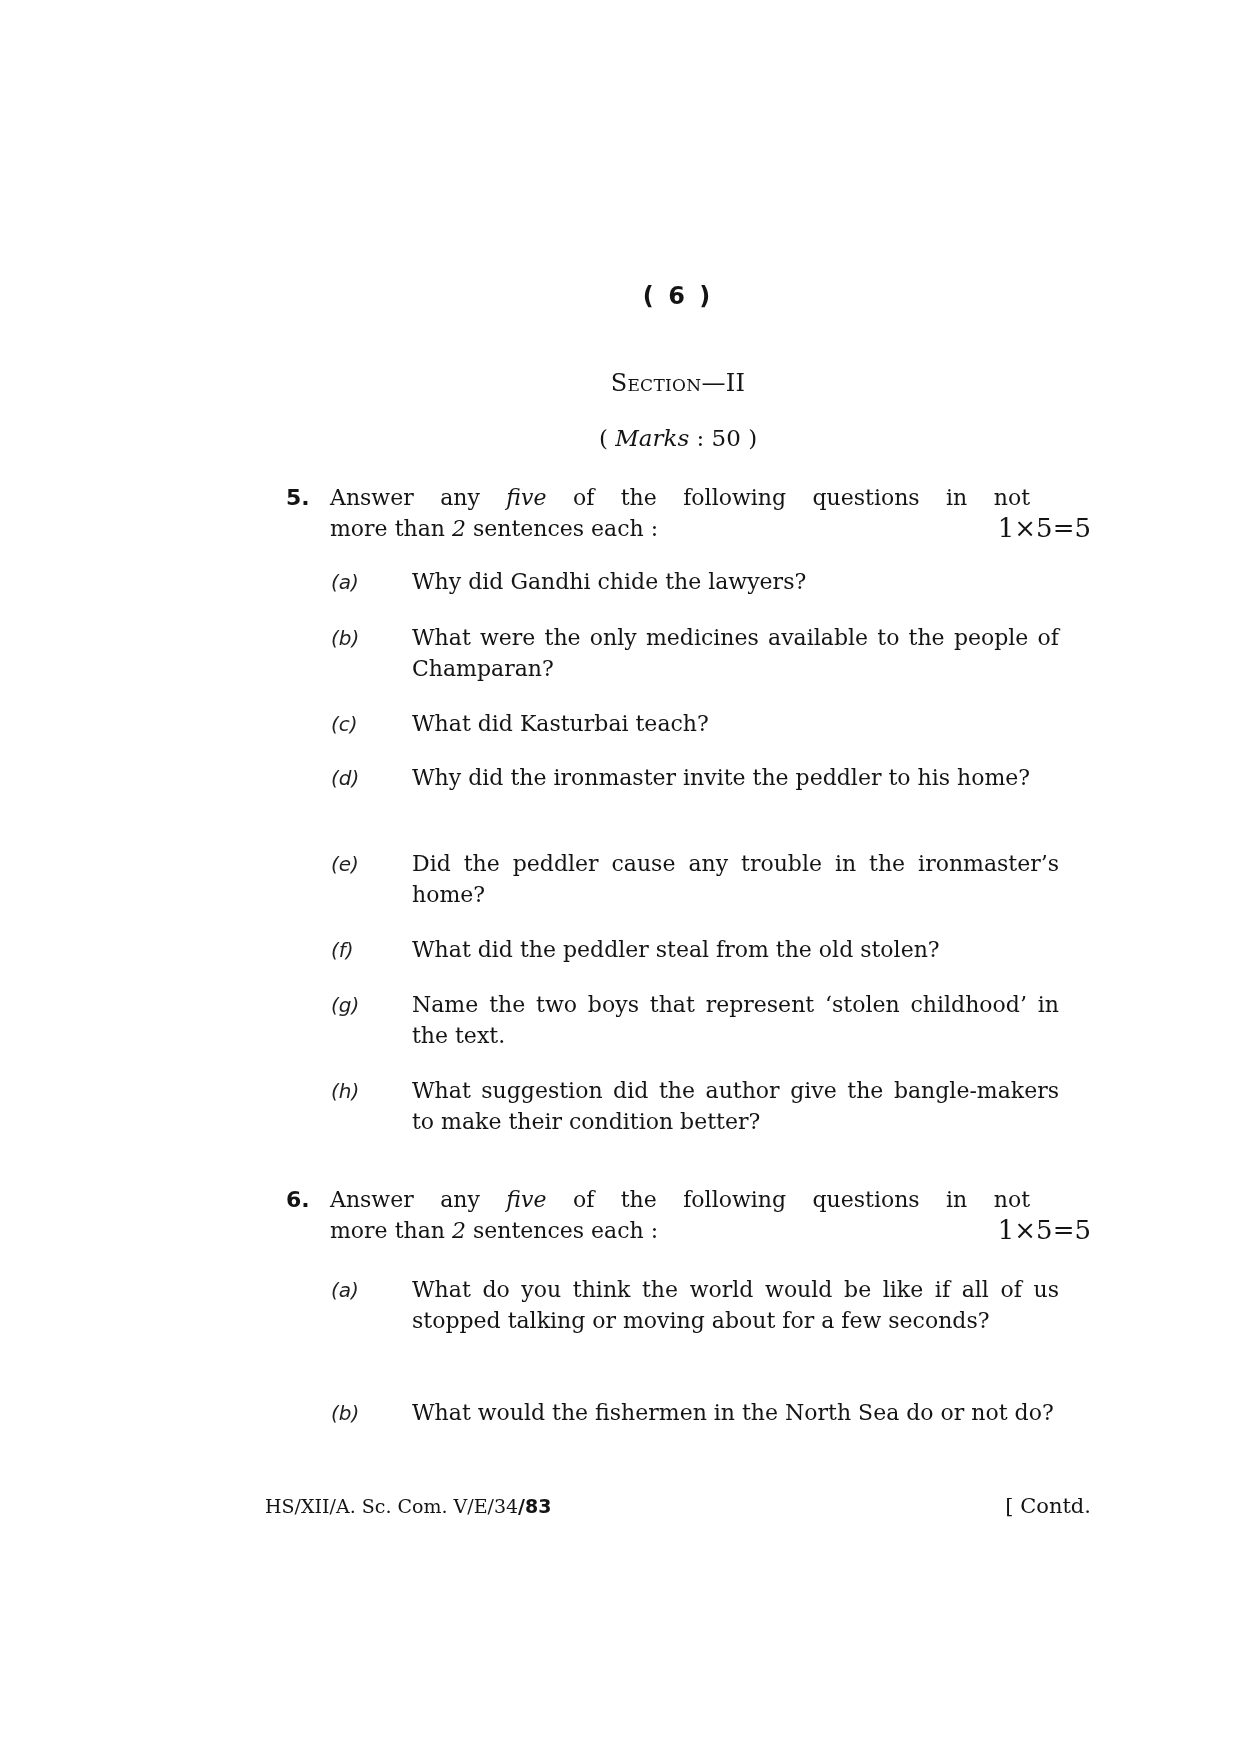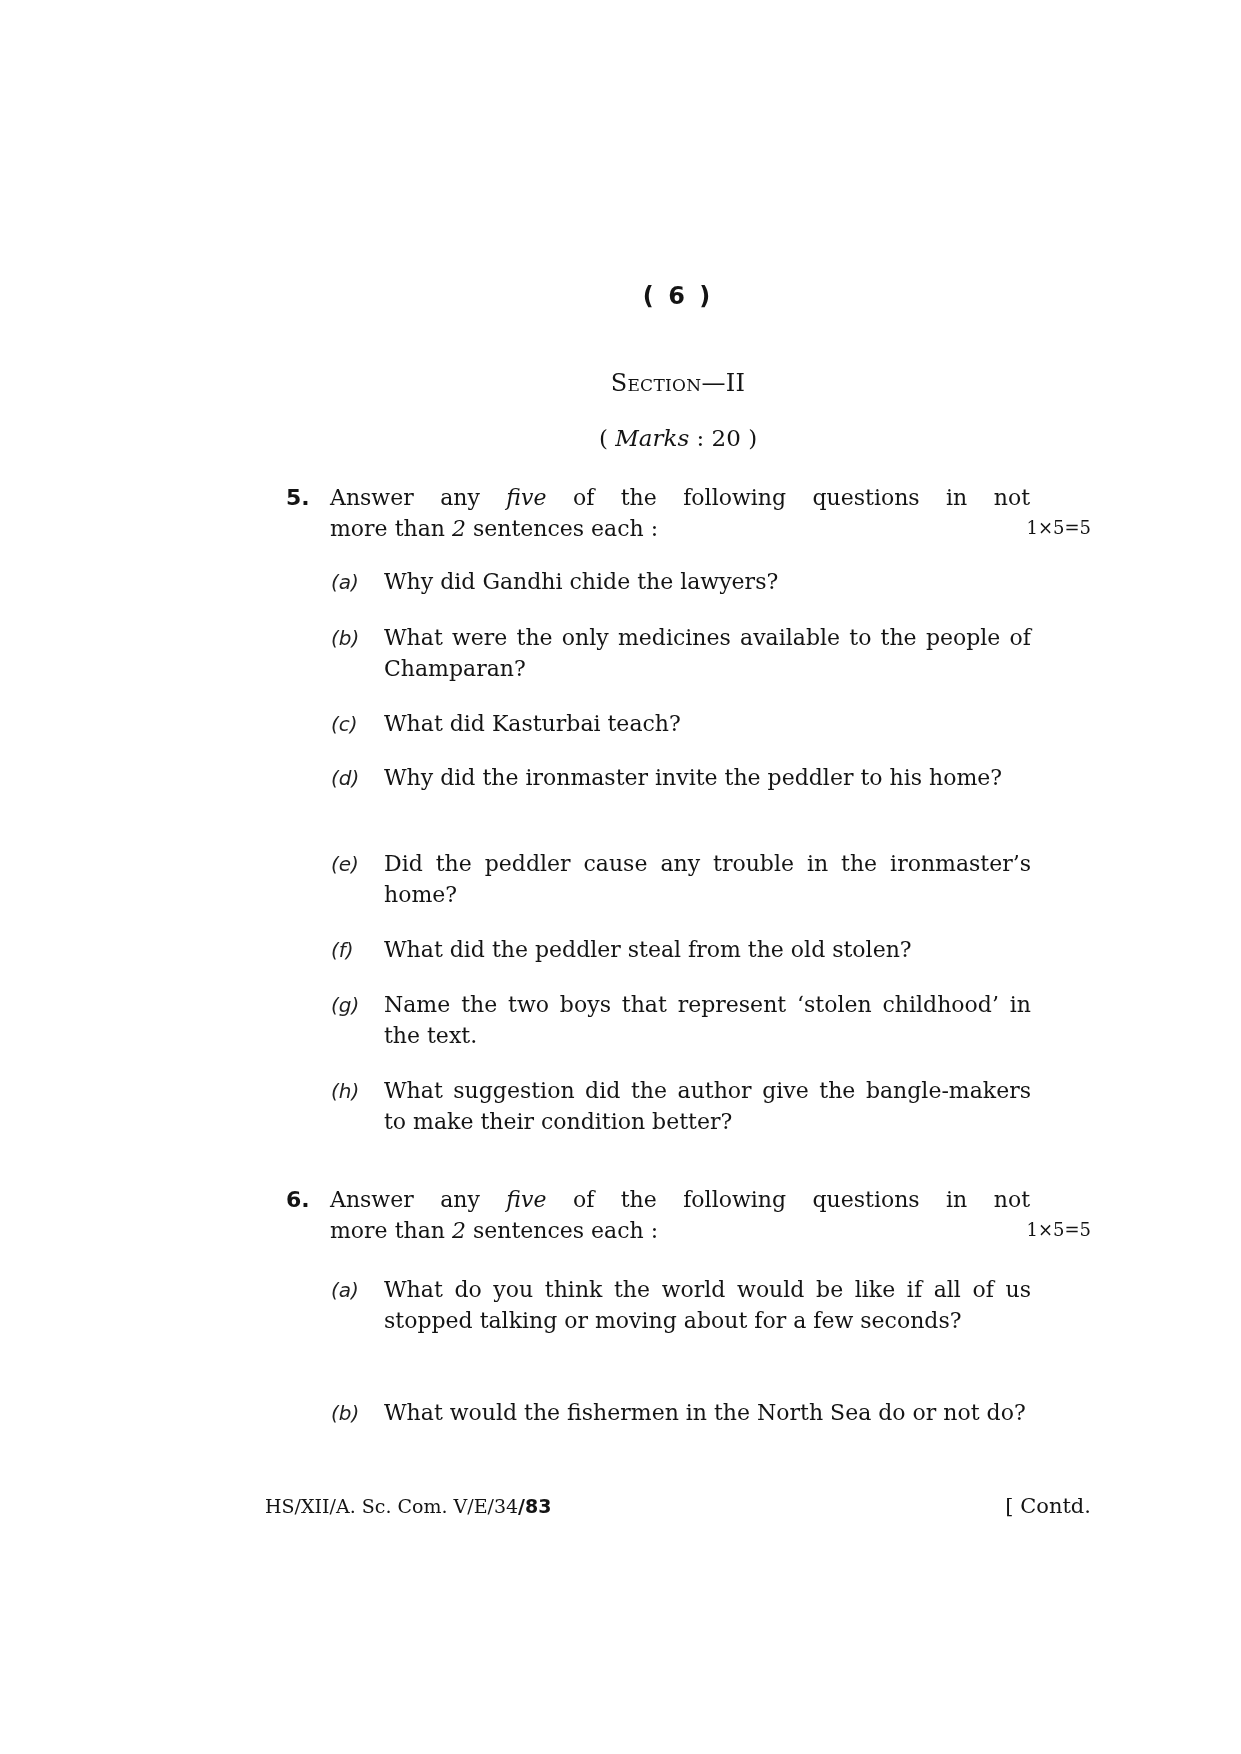--- a/index.html
+++ b/index.html
@@ -12,40 +12,40 @@
     .page-number { left: 0; width: 1356px; top: 280px; text-align: center; font-size: 24px; font-weight: bold; letter-spacing: 3px; line-height: 32px; }
     .section-title { left: 0; width: 1356px; top: 366px; text-align: center; font-size: 24px; line-height: 34px; font-variant: small-caps; letter-spacing: 0.3px; }
     .marks-line { left: 0; width: 1356px; top: 422px; text-align: center; font-size: 23px; line-height: 32px; }
     .marks-line .mk { font-style: italic; text-align: right; }
 
     .q-num { left: 286px; font-size: 22px; font-weight: bold; line-height: 30.5px; }
     .q-stem { left: 330px; width: 700px; font-size: 22px; line-height: 30.5px; white-space: normal; }
     .q-stem .line1 { display: block; text-align: justify; text-align-last: justify; }
     .q-stem .line2 { display: block; }
     .q-stem em { }
-    .q-marks { right: 150px; font-size: 18px; line-height: 30.5px; }
+    .q-marks { right: 150px; font-size: 26px; line-height: 30.5px; }
 
     .sub { left: 331px; width: 700px; font-size: 22px; line-height: 30.5px; white-space: normal; }
     .sub .label { position: absolute; left: 0; top: 0; font-style: italic; font-family: "DejaVu Sans", "Liberation Sans", sans-serif; font-size: 20px; color: #222; }
-    .sub .text { display: block; margin-left: 53px; width: 647px; text-align: justify; }
+    .sub .text { display: block; margin-left: 81px; width: 647px; text-align: justify; }
 
     .footer-code { left: 265px; top: 1491px; font-size: 19px; line-height: 30px; }
     .footer-code b { font-family: "DejaVu Sans", "Liberation Sans", sans-serif; font-weight: bold; }
     .footer-contd { right: 150px; top: 1491px; font-size: 21px; line-height: 30px; }
   </style>
 </head>
 <body>
 
 <div class="page">
 
   <div class="abs sans page-number">( 6 )</div>
 
   <div class="abs serif section-title">Section—II</div>
 
-  <div class="abs serif marks-line"><span>( </span><span class="mk">Marks</span><span> : 20 )</span></div>
+  <div class="abs serif marks-line"><span>( </span><span class="mk">Marks</span><span> : 50 )</span></div>
 
   <div class="abs sans q-num" style="top:483px;">5.</div>
   <div class="abs serif q-stem" style="top:483px;">
     <span class="line1"><span>Answer any </span><em>five</em><span> of the following questions in not</span></span>
     <span class="line2"><span>more than </span><em>2</em><span> sentences each :</span></span>
   </div>
   <div class="abs serif q-marks" style="top:513px;">1×5=5</div>
 
   <div class="abs serif sub" style="top:567px;">
       <span class="label">(a)</span>

